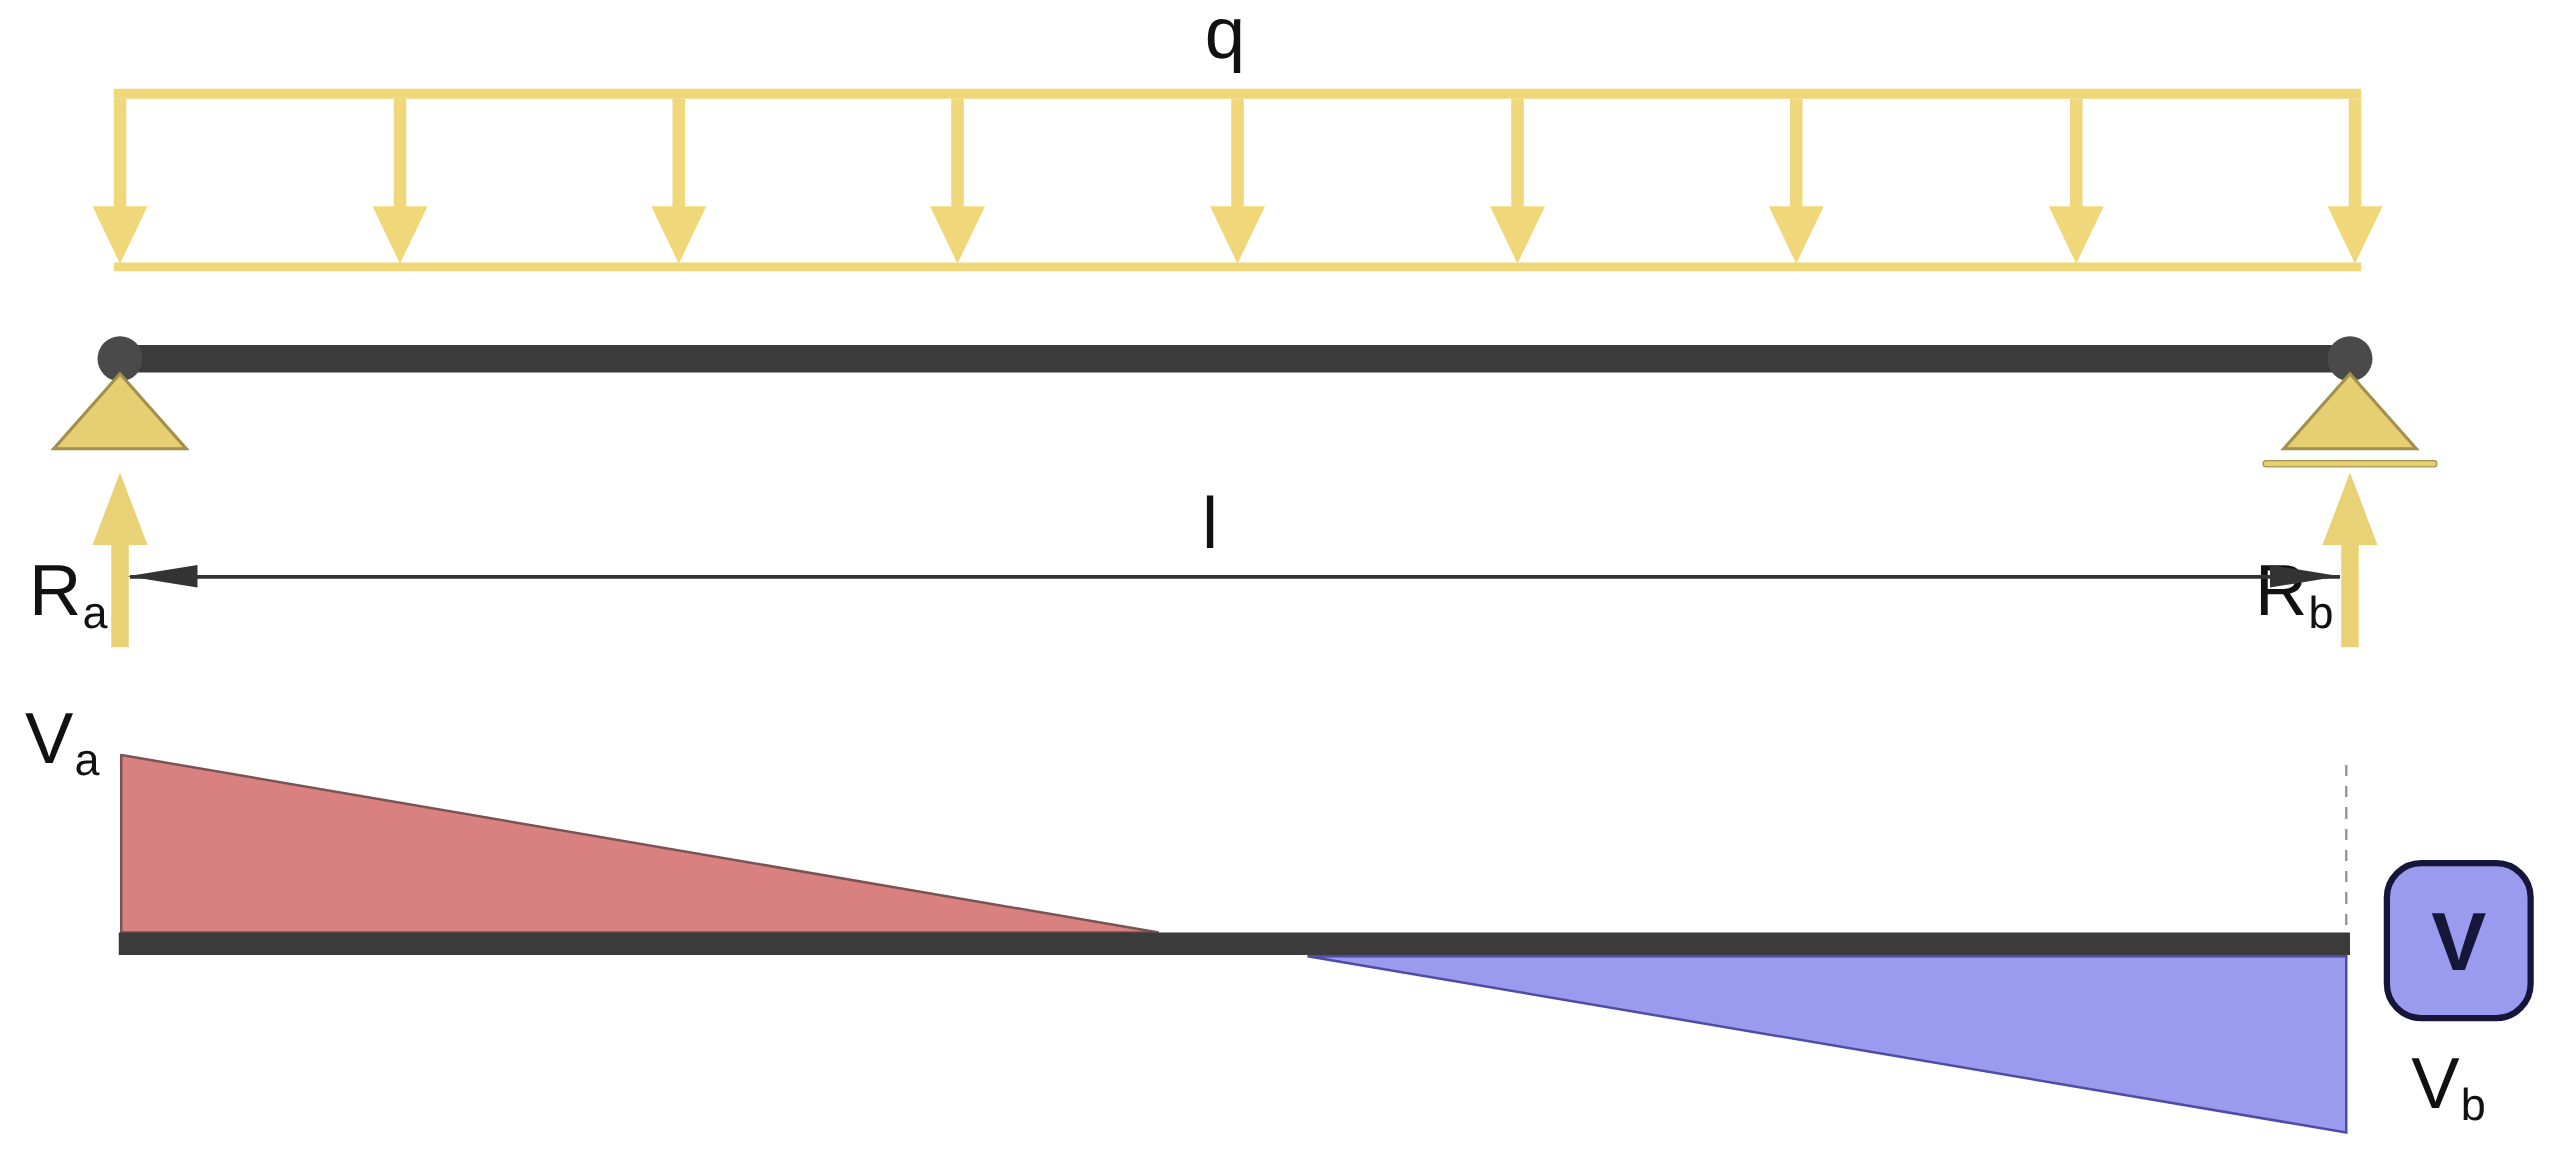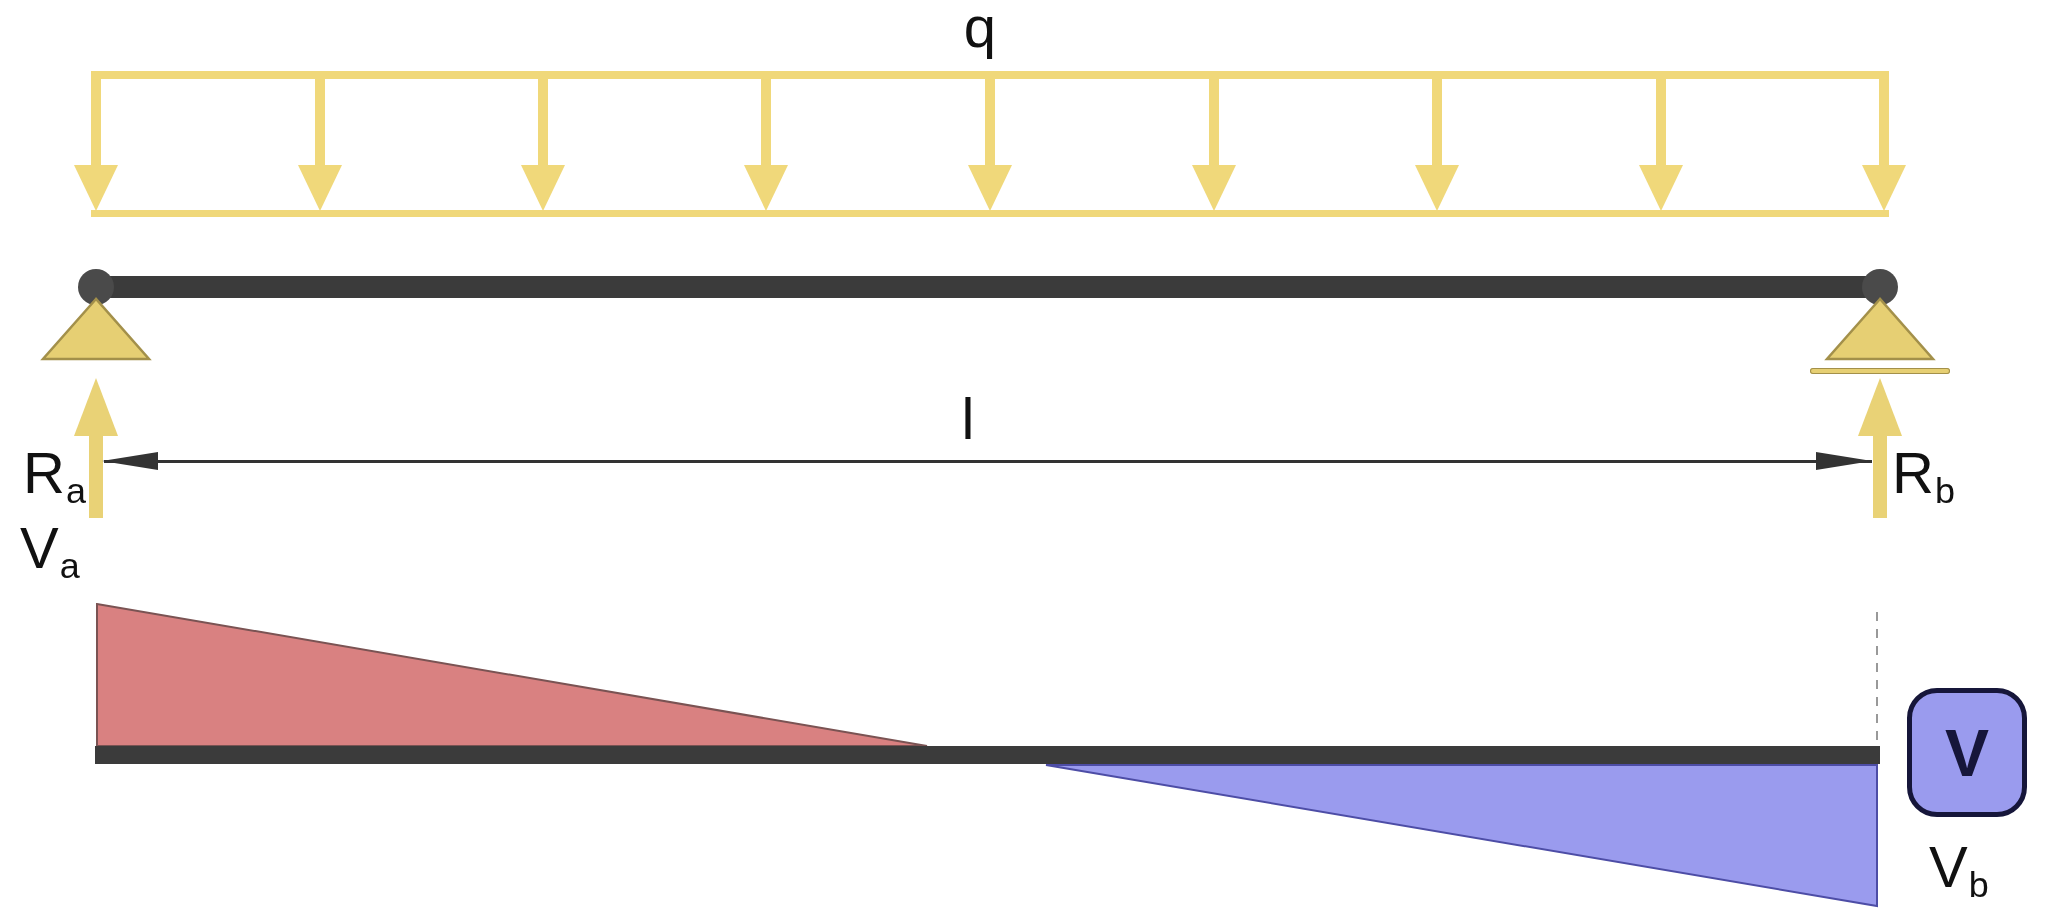--- a/index.html
+++ b/index.html
@@ -113,28 +113,28 @@
   <svg class="abs reaction" style="left:72px; top:378px;" width="48" height="140" viewBox="0 0 48 140">
     <polygon points="24,0 2,58 46,58"></polygon>
     <rect x="17" y="50" width="14" height="90"></rect>
   </svg>
   <svg class="abs reaction" style="left:1856px; top:378px;" width="48" height="140" viewBox="0 0 48 140">
     <polygon points="24,0 2,58 46,58"></polygon>
     <rect x="17" y="50" width="14" height="90"></rect>
   </svg>
 
   <div class="abs lbl" style="left:0px; top:444px; width:86px; text-align:right;"><span>R</span><span class="sub">a</span></div>
-  <div class="abs lbl" style="left:1892px; top:444px;"><span>R</span><span class="sub">b</span></div>
+  <div class="abs lbl" style="left:1804px; top:444px;"><span>R</span><span class="sub">b</span></div>
 
   <div class="abs dim-line" style="left:104px; top:460px; width:1768px;"></div>
   <div class="abs dim-head-left" style="left:102px;  top:452px;"></div>
   <div class="abs dim-head-right" style="left:1816px; top:452px;"></div>
   <div class="abs lbl" style="left:938px; top:390px; width:60px; text-align:center;">l</div>
 
-  <div class="abs lbl" style="left:20px; top:519px;"><span>V</span><span class="sub">a</span></div>
+  <div class="abs lbl" style="left:20px; top:562px;"><span>V</span><span class="sub">a</span></div>
 
   <svg class="abs shear-pos" style="left:96px; top:603px;" width="833" height="144" viewBox="0 0 833 144">
     <polygon points="1,1 1,143 831,143"></polygon>
   </svg>
 
   <div class="abs shear-baseline" style="left:95px; top:746px; width:1785px; height:18px;"></div>
 
   <svg class="abs shear-neg" style="left:1045px; top:763px;" width="834" height="145" viewBox="0 0 834 145">
     <polygon points="1,2 832,2 832,143"></polygon>
   </svg>

